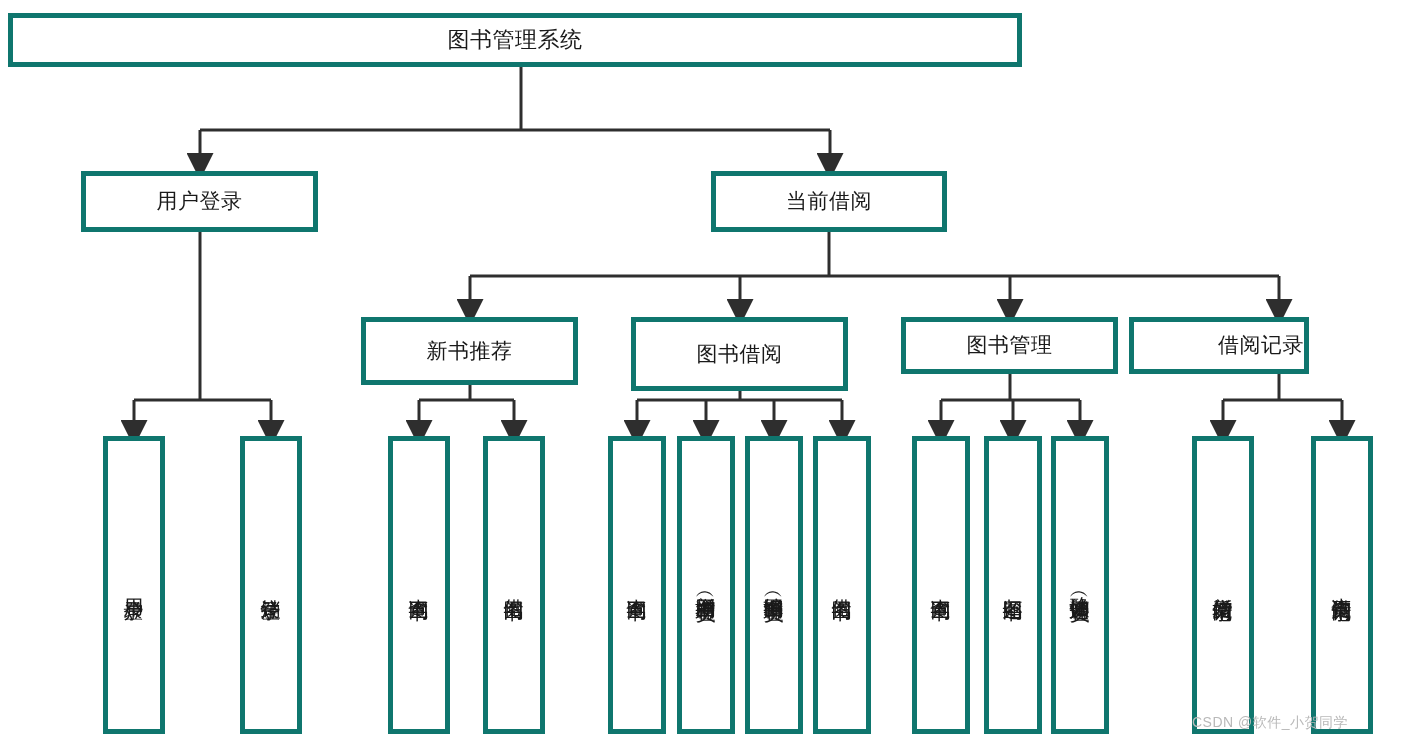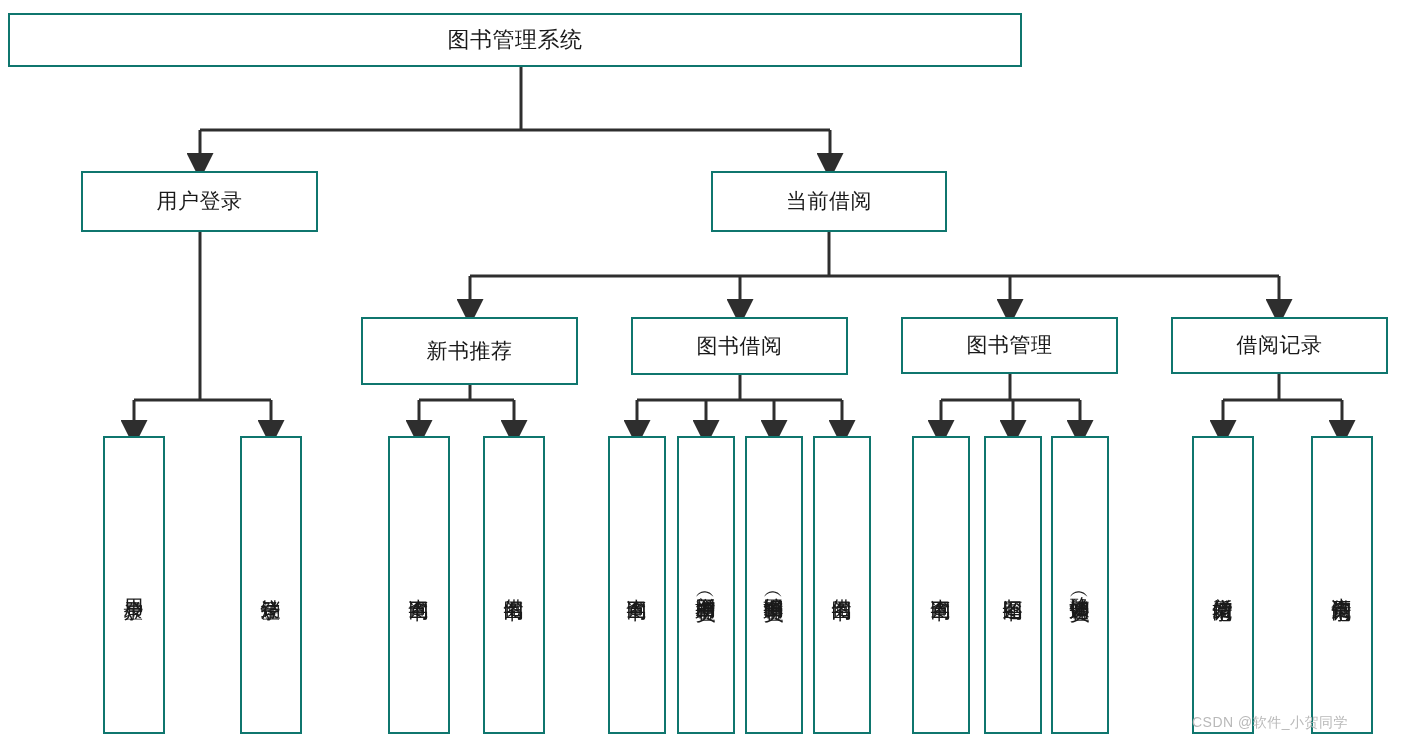--- a/index.html
+++ b/index.html
@@ -19,21 +19,21 @@
     position: absolute;
     left: 0;
     top: 0;
     width: 1405px;
     height: 747px;
     pointer-events: none;
   }
   .node {
     position: absolute;
     box-sizing: border-box;
-    border: 2px solid #0f766e;
+    border: 5px solid #0f766e;
     background: #ffffff;
     color: #1a1a1a;
     display: flex;
     align-items: center;
     justify-content: center;
     text-align: center;
     line-height: 1.18;
   }
   .node .label {
     display: block;
@@ -125,27 +125,27 @@
   <div class="node horiz" style="left: 81px; top: 171px; width: 237px; height: 61px;">
     <span class="label">用户登录</span>
   </div>
   <div class="node horiz" style="left: 711px; top: 171px; width: 236px; height: 61px;">
     <span class="label">当前借阅</span>
   </div>
 
   <div class="node horiz" style="left: 361px; top: 317px; width: 217px; height: 68px; text-align: right;">
     <span class="label">新书推荐</span>
   </div>
-  <div class="node horiz" style="left: 631px; top: 317px; width: 217px; height: 58px;">
+  <div class="node horiz" style="left: 631px; top: 317px; width: 217px; height: 74px;">
     <span class="label">图书借阅</span>
   </div>
   <div class="node horiz" style="left: 901px; top: 317px; width: 217px; height: 57px;">
     <span class="label">图书管理</span>
   </div>
-  <div class="node horiz" style="left: 1171px; top: 317px; width: 217px; height: 57px;">
+  <div class="node horiz" style="left: 1129px; top: 317px; width: 180px; height: 57px; justify-content: flex-end;">
     <span class="label">借阅记录</span>
   </div>
 
   <div class="node vert" style="left: 103px; top: 436px; width: 62px; height: 298px;">
     <span class="label">用户登录</span>
   </div>
   <div class="node vert" style="left: 240px; top: 436px; width: 62px; height: 298px;">
     <span class="label">注销登录</span>
   </div>
   <div class="node vert" style="left: 388px; top: 436px; width: 62px; height: 298px;">

